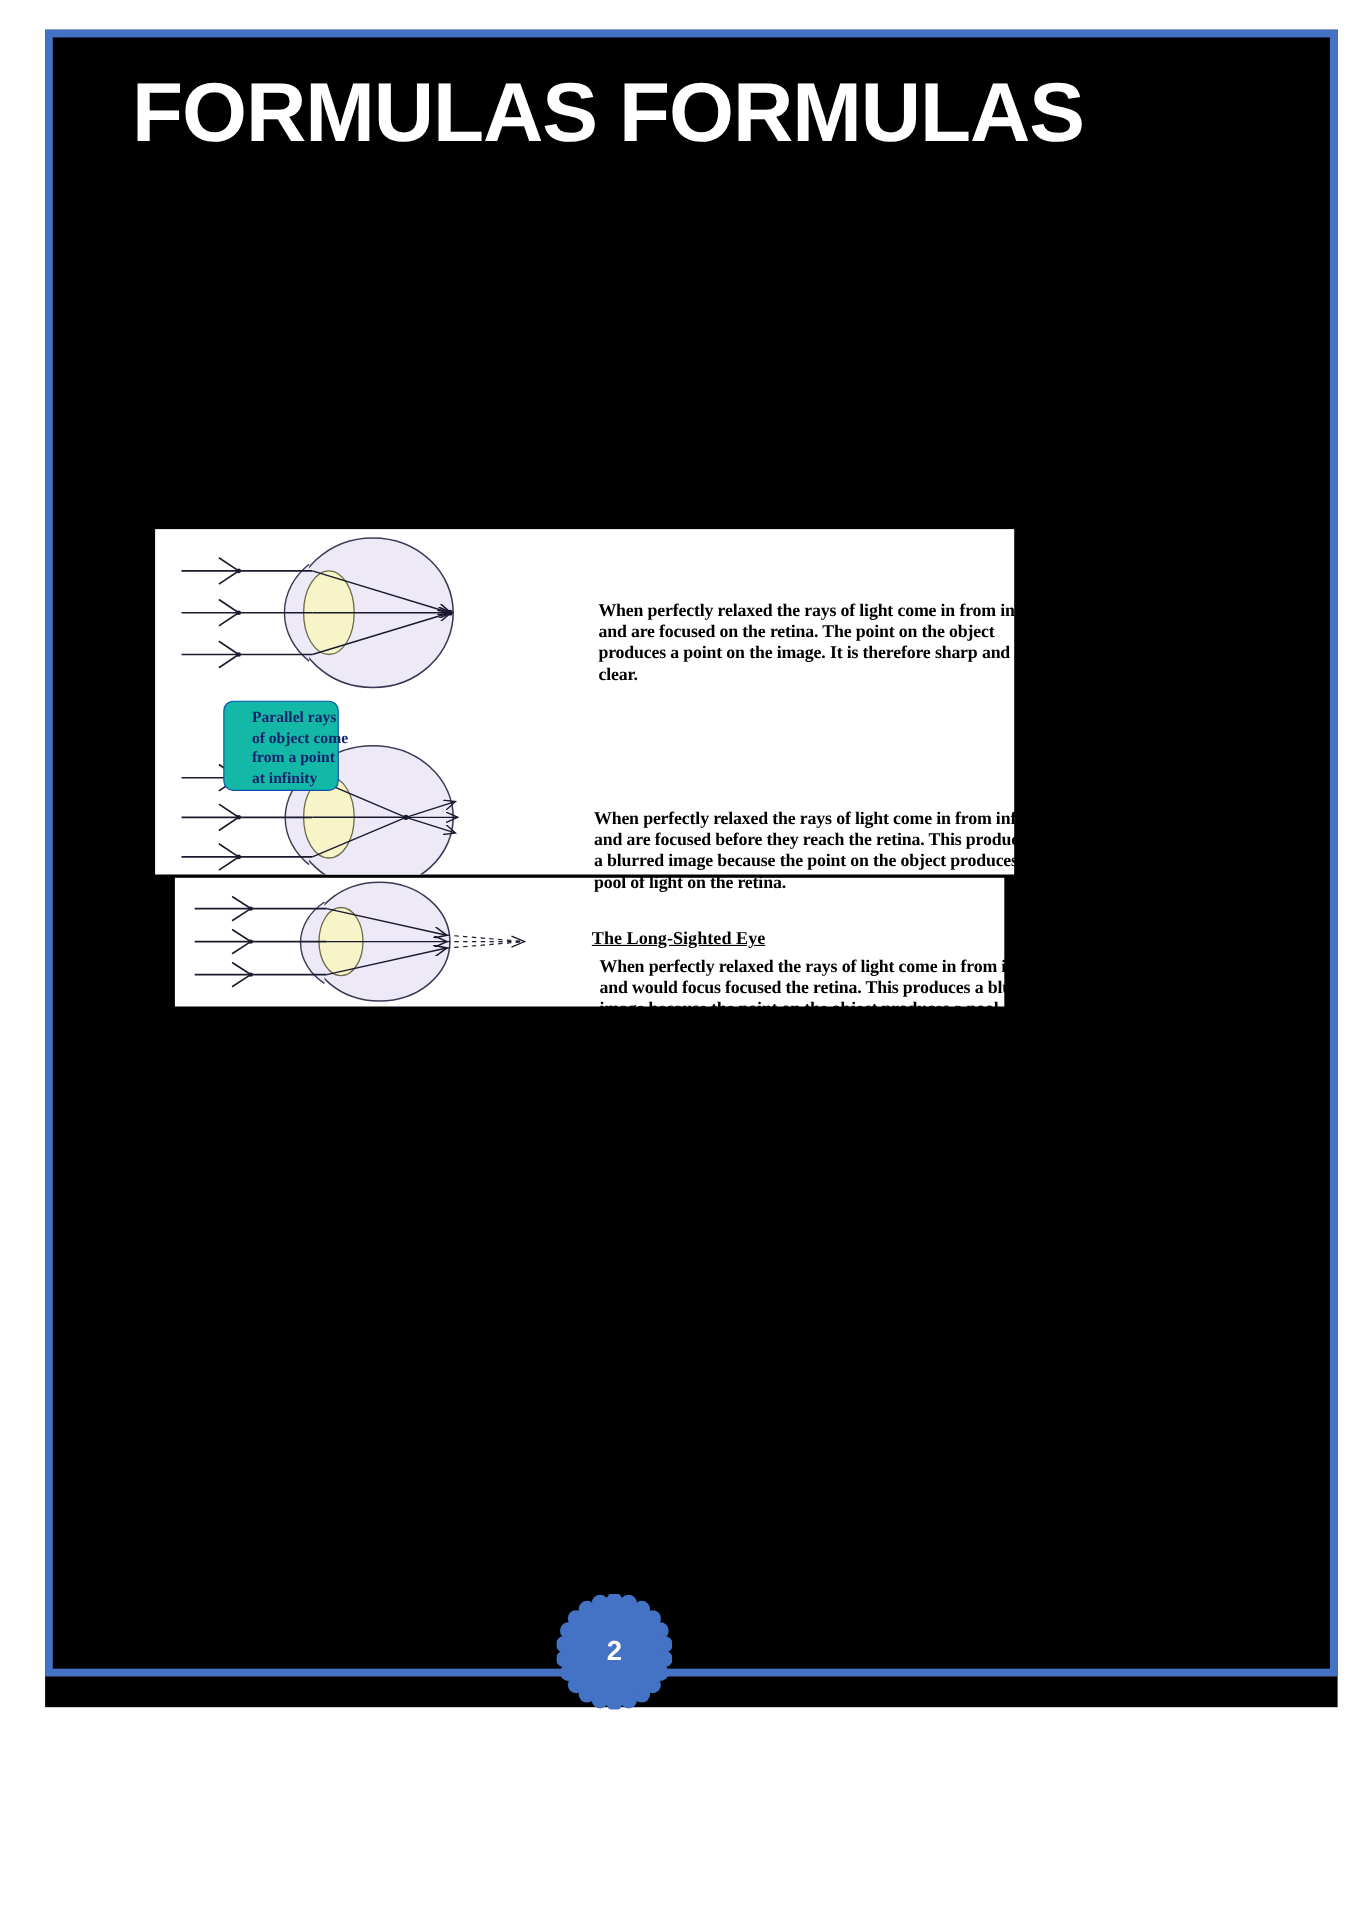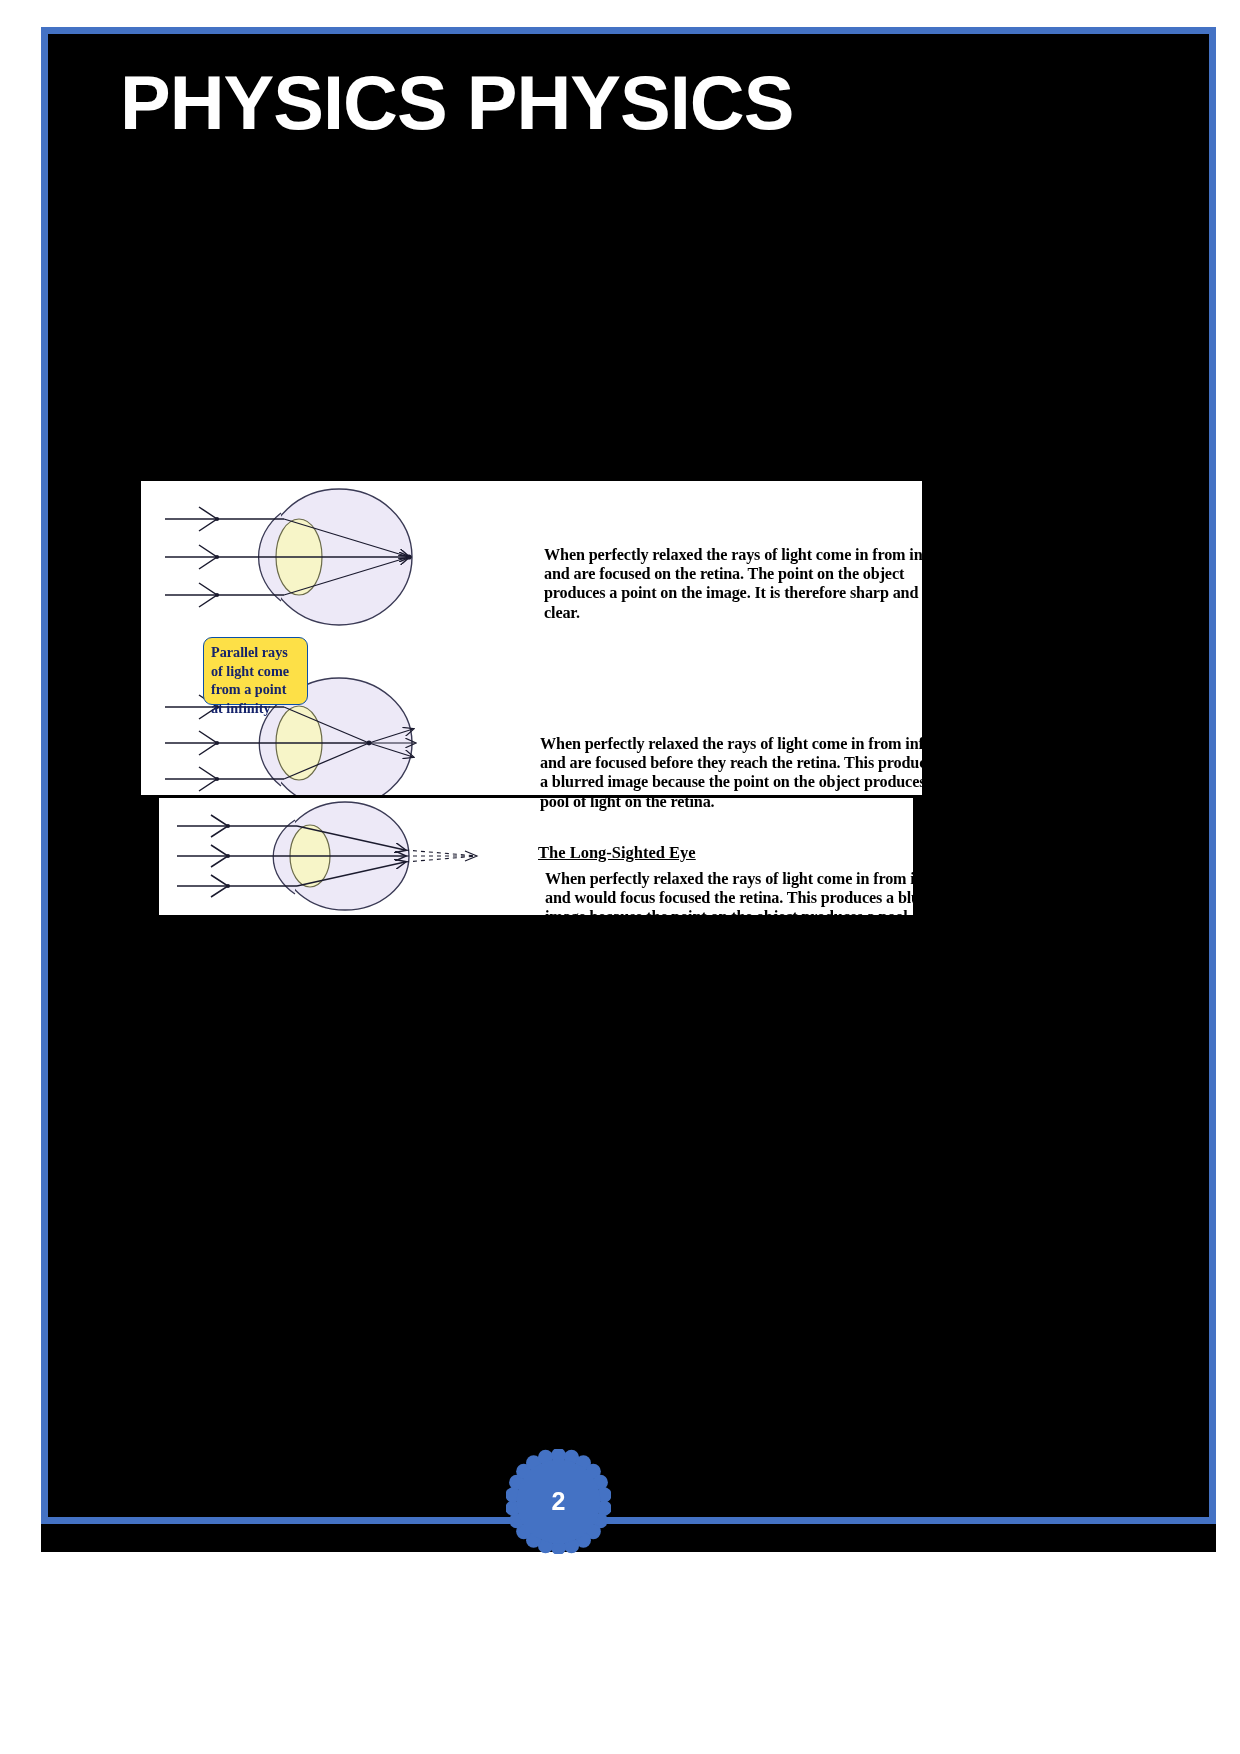--- a/index.html
+++ b/index.html
@@ -127,26 +127,26 @@
   #text-normal { left: 537px; top: 539px; width: 450px; }
   #text-short  { left: 533px; top: 728px; width: 450px; }
   #text-long   { left: 538px; top: 843px; width: 450px; }
 
   
   .callout {
     position: absolute;
     left: 203px;
     top: 637px;
     width: 105px;
-    height: 68px;
-    background: #fde047;
+    height: 82px;
+    background: #14b8a6;
     border: 1.5px solid #0B4FA8;
     border-radius: 9px;
     box-sizing: border-box;
-    padding: 5px 0 0 7px;
+    padding: 5px 0 0 25px;
     font-family: "Liberation Serif", serif;
     font-weight: bold;
     font-size: 14.2px;
     line-height: 18.6px;
     color: #15236B;
   }
   .callout .ln { display: block; white-space: nowrap; }
 
   
   .page-badge {
@@ -175,21 +175,21 @@
 </head>
 <body>
 
 <div class="page">
 
   <div class="frame-border"></div>
   <div class="bottom-band"></div>
 
   <div class="canvas"></div>
 
-  <div class="title">PHYSICS PHYSICS</div>
+  <div class="title">FORMULAS FORMULAS</div>
 
   <div class="fig-normal">
     <svg class="diagram-svg" viewBox="0 0 781 314" preserveAspectRatio="none">
       <defs>
         <marker id="arw" markerWidth="10" markerHeight="8" refX="8" refY="4" orient="auto">
           <path d="M0,0 L9,4 L0,8" fill="none" stroke="#1a1a2e" stroke-width="1.1"></path>
         </marker>
         <marker id="arw2" markerWidth="10" markerHeight="8" refX="8" refY="4" orient="auto">
           <path d="M0,0 L9,4 L0,8" fill="none" stroke="#1a1a2e" stroke-width="1"></path>
         </marker>
@@ -304,21 +304,21 @@
     <div class="eye-body">
       <span class="ln">When perfectly relaxed the rays of light come in from infinity</span>
       <span class="ln">and would focus focused the retina. This produces a blurred</span>
       <span class="ln">image because the point on the object produces a pool of</span>
       <span class="ln">light on the retina.</span>
     </div>
   </div>
 
   <div class="callout">
     <span class="ln">Parallel rays</span>
-    <span class="ln">of light come</span>
+    <span class="ln">of object come</span>
     <span class="ln">from a point</span>
     <span class="ln">at infinity</span>
   </div>
 
   <div class="page-badge">
     <svg width="105" height="105" viewBox="0 0 105 105">
       <g id="scallop" fill="#4472C4">
           <circle cx="52.50" cy="6.50" r="7.60" fill="#4472C4"></circle>
           <circle cx="65.46" cy="8.36" r="7.60" fill="#4472C4"></circle>
           <circle cx="77.37" cy="13.80" r="7.60" fill="#4472C4"></circle>

